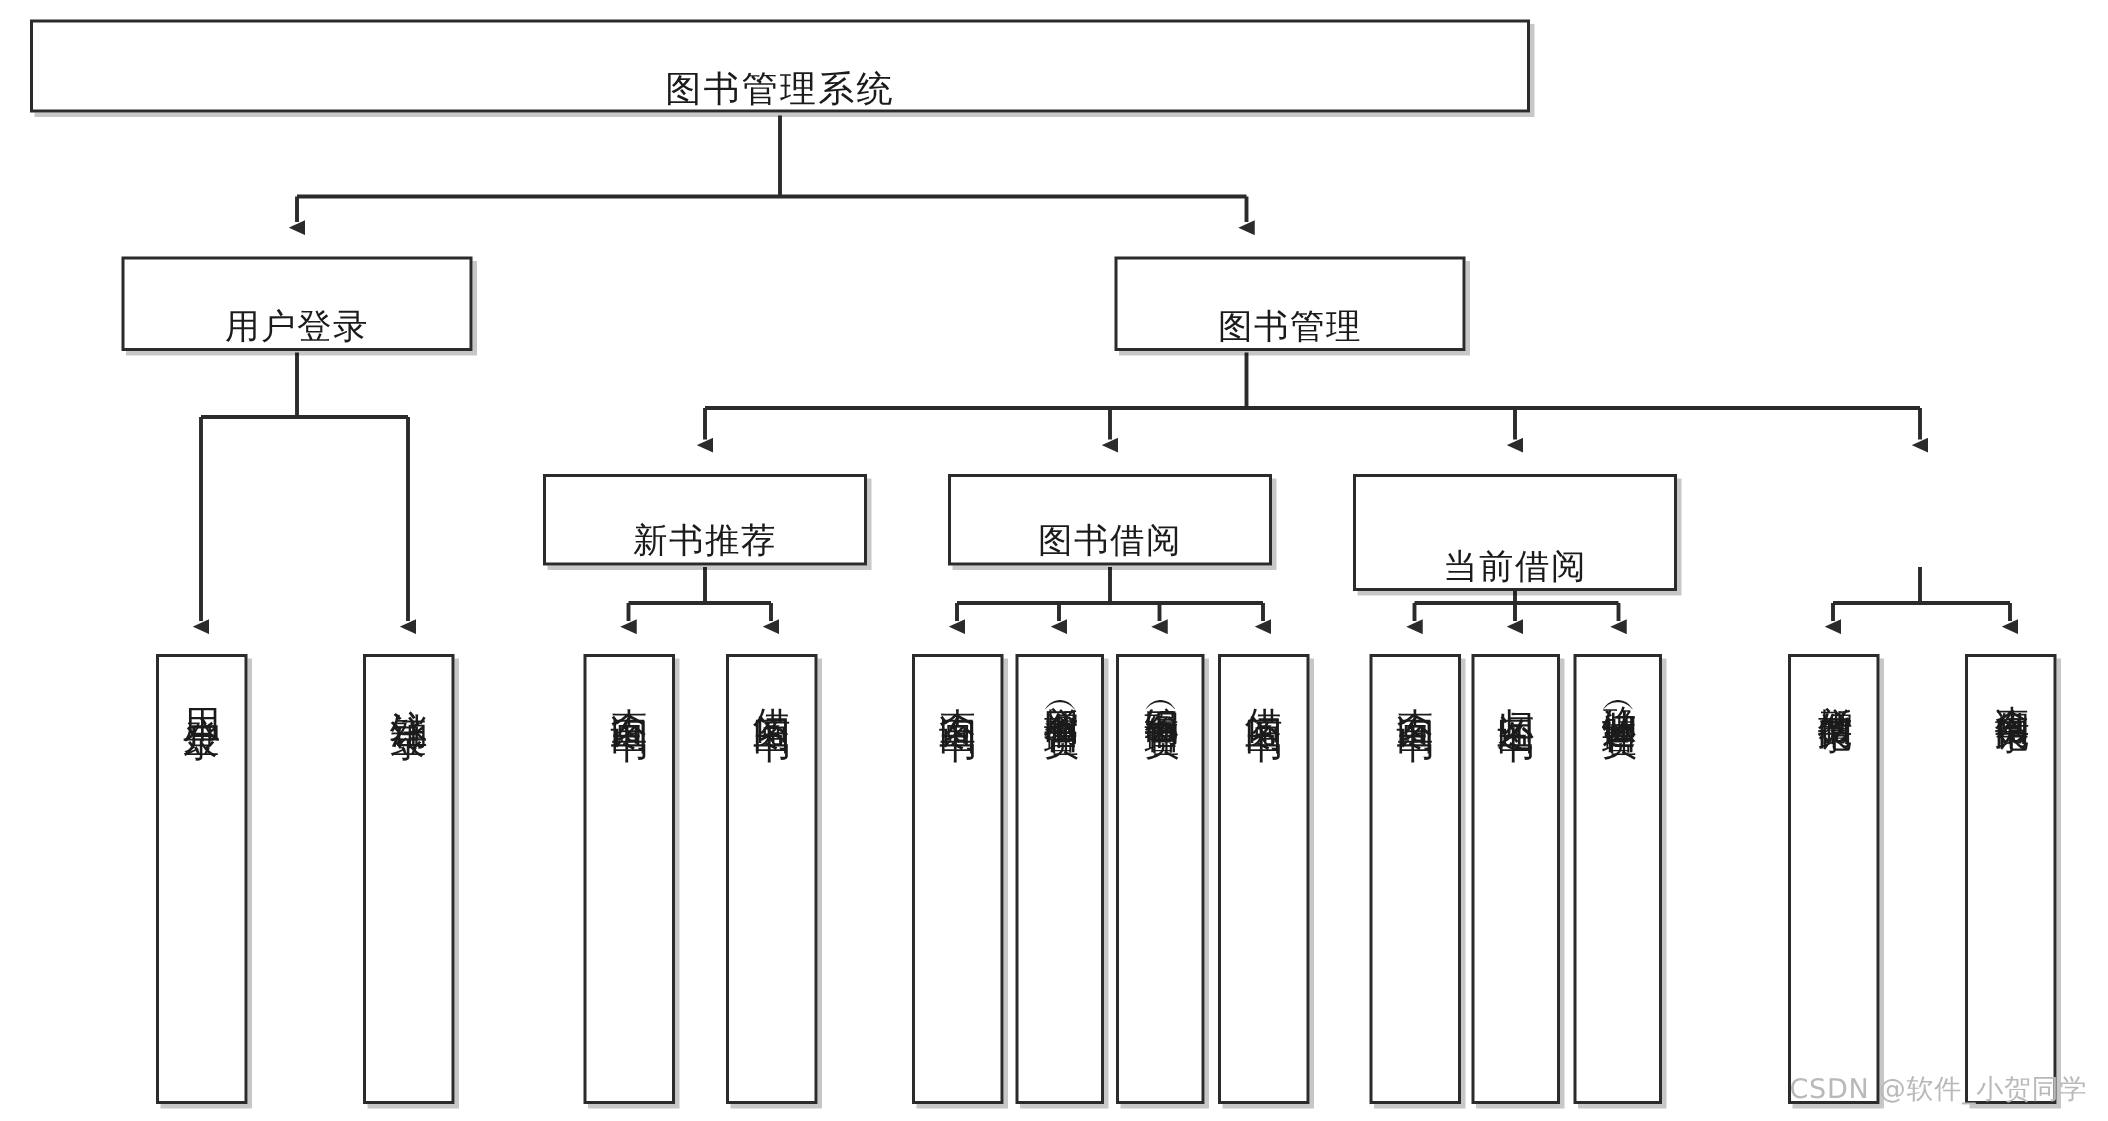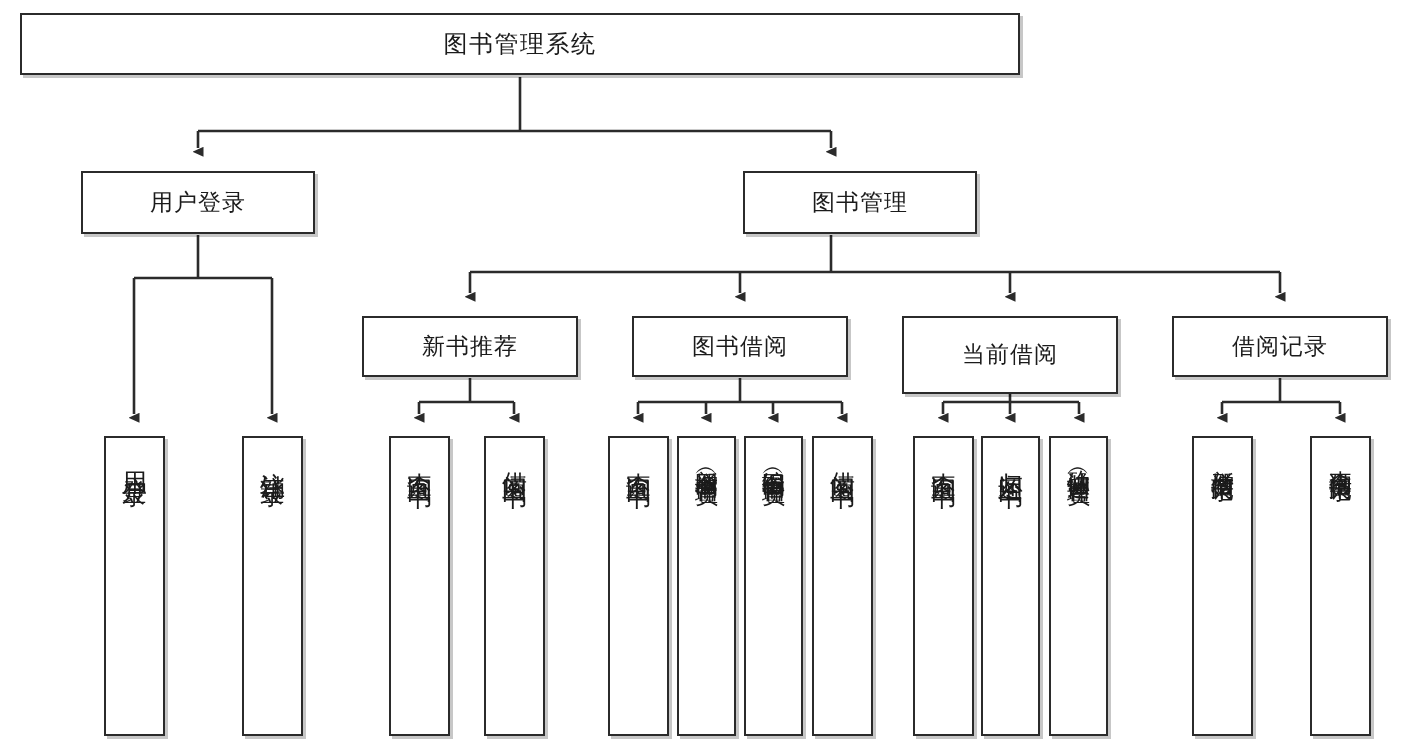--- a/index.html
+++ b/index.html
@@ -26,21 +26,21 @@
     height: 747px;
     pointer-events: none;
   }
   .node {
     position: absolute;
     box-sizing: border-box;
     background: #ffffff;
     border: 2px solid #2b2b2b;
     box-shadow: 3px 3px 0 rgba(0,0,0,0.22);
     display: flex;
-    align-items: center;
+    align-items: flex-end;
     justify-content: center;
     color: #1b1b1b;
     z-index: 2;
   }
   .node .label {
     display: block;
     text-align: center;
     line-height: 1.18;
     white-space: nowrap;
   }
@@ -155,23 +155,20 @@
   </div>
 
   <div class="node horiz" style="left:632px; top:316px; width:216px; height:61px;">
     <span class="label">图书借阅</span>
   </div>
 
   <div class="node horiz" style="left:902px; top:316px; width:216px; height:78px;">
     <span class="label">当前借阅</span>
   </div>
 
-  <div class="node horiz" style="left:1172px; top:316px; width:216px; height:61px;">
-    <span class="label">借阅记录</span>
-  </div>
 
   <div class="node vert" style="left:104px; top:436px; width:61px; height:300px;">
     <span class="label">用户登录</span>
   </div>
   <div class="node vert" style="left:242px; top:436px; width:61px; height:300px;">
     <span class="label">注销登录</span>
   </div>
 
   <div class="node vert" style="left:389px; top:436px; width:61px; height:300px;">
     <span class="label">查询图书</span>
@@ -203,14 +200,15 @@
     <span class="label">确认归还（管理员）</span>
   </div>
 
   <div class="node vert small" style="left:1192px; top:436px; width:61px; height:300px;">
     <span class="label">新增借阅记录</span>
   </div>
   <div class="node vert small" style="left:1310px; top:436px; width:61px; height:300px;">
     <span class="label">查询借阅记录</span>
   </div>
 
+  <div id="watermark">CSDN @软件_小贺同学</div>
 
 </div>
 
 </body></html>

